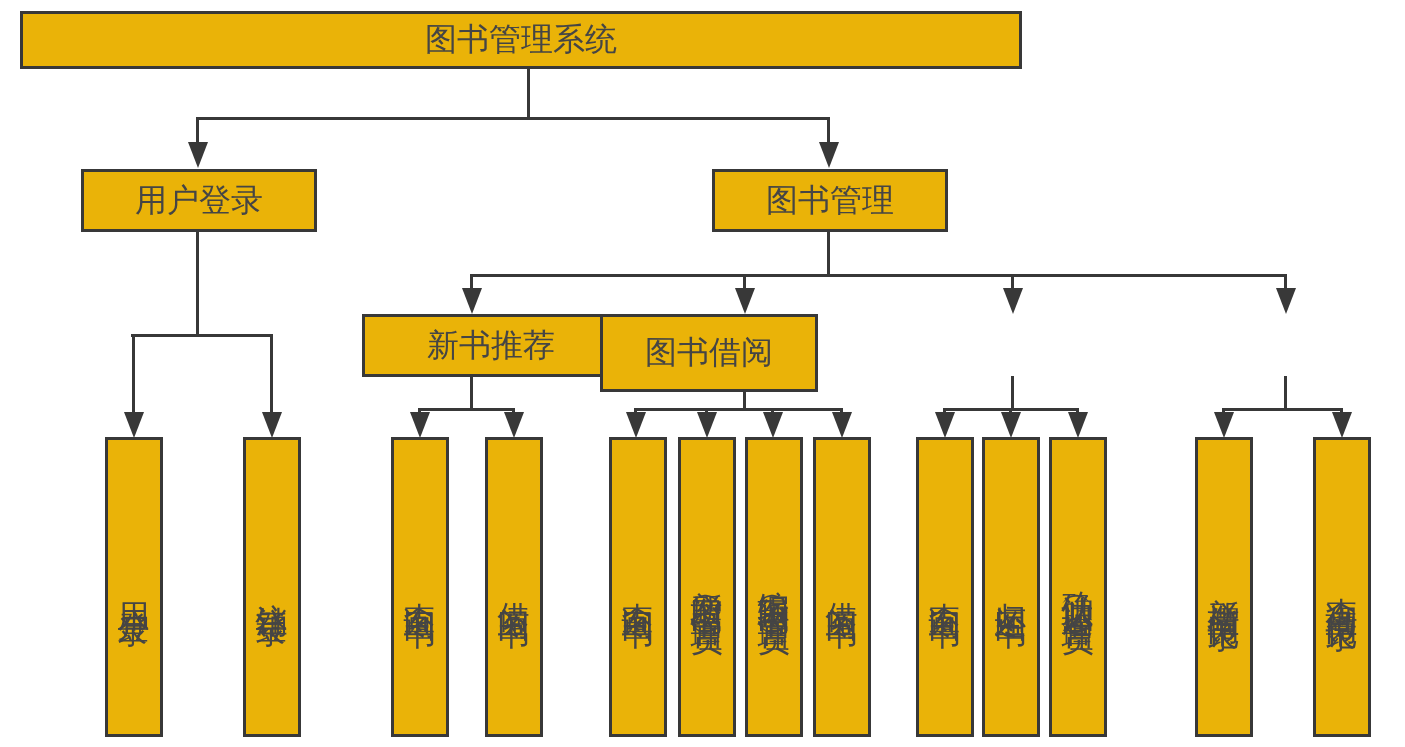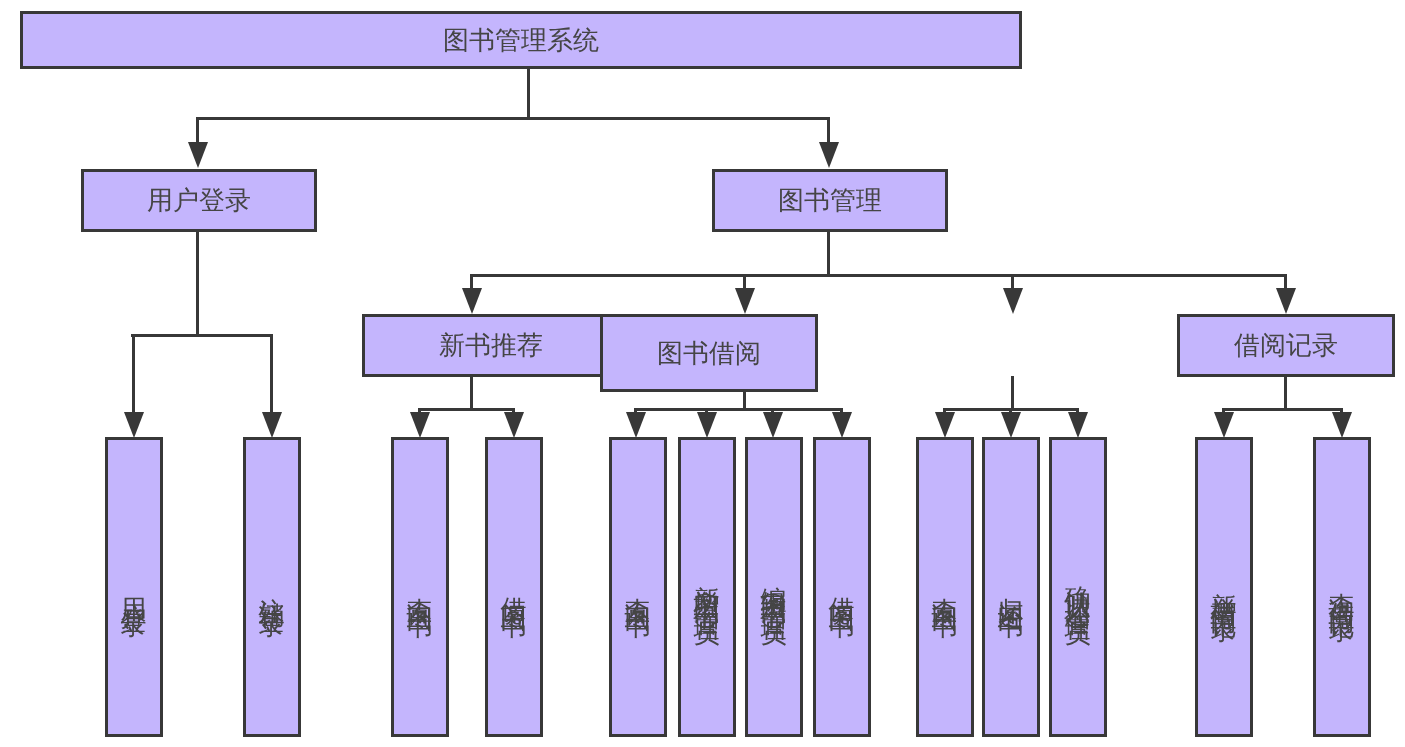--- a/index.html
+++ b/index.html
@@ -6,24 +6,24 @@
   .canvas{
     position:relative;
     width:1405px;height:747px;
     background:var(--bg,#ffffff);
     font-family:"Liberation Sans",sans-serif;
     overflow:hidden;
   }
   .box{
     position:absolute;box-sizing:border-box;
     border:3px solid var(--line,#383838);
-    background:#c4b5fd;
+    background:#eab308;
     display:flex;align-items:center;justify-content:center;
     color:var(--text,#454545);
-    font-size:26px;
+    font-size:32px;
     text-align:center;
     z-index:2;
   }
   .box.v{
     writing-mode:vertical-rl;
     text-orientation:mixed;
     letter-spacing:5px;
     line-height:1;
   }
   .cl{ 
@@ -47,21 +47,20 @@
 
 <div class="canvas" style="--line: #383838; --text: #454545; --wm: #9c9c9c; --bg: #ffffff;">
 
   <div class="box" style="left:20px;top:11px;width:1002px;height:58px">图书管理系统</div>
 
   <div class="box" style="left:81px;top:169px;width:236px;height:63px">用户登录</div>
   <div class="box" style="left:712px;top:169px;width:236px;height:63px">图书管理</div>
 
   <div class="box" style="left:362px;top:314px;width:258px;height:63px">新书推荐</div>
   <div class="box" style="left:600px;top:314px;width:218px;height:78px">图书借阅</div>
-  <div class="box" style="left:1177px;top:314px;width:218px;height:63px">借阅记录</div>
 
   <div class="box v" style="left:105px;top:437px;width:58px;height:300px">用户登录</div>
   <div class="box v" style="left:243px;top:437px;width:58px;height:300px">注销登录</div>
 
   <div class="box v" style="left:391px;top:437px;width:58px;height:300px">查询图书</div>
   <div class="box v" style="left:485px;top:437px;width:58px;height:300px">借阅图书</div>
 
   <div class="box v" style="left:609px;top:437px;width:58px;height:300px">查询图书</div>
   <div class="box v" style="left:678px;top:437px;width:58px;height:300px">新增图书（管理员）</div>
   <div class="box v" style="left:745px;top:437px;width:58px;height:300px">编辑图书（管理员）</div>

